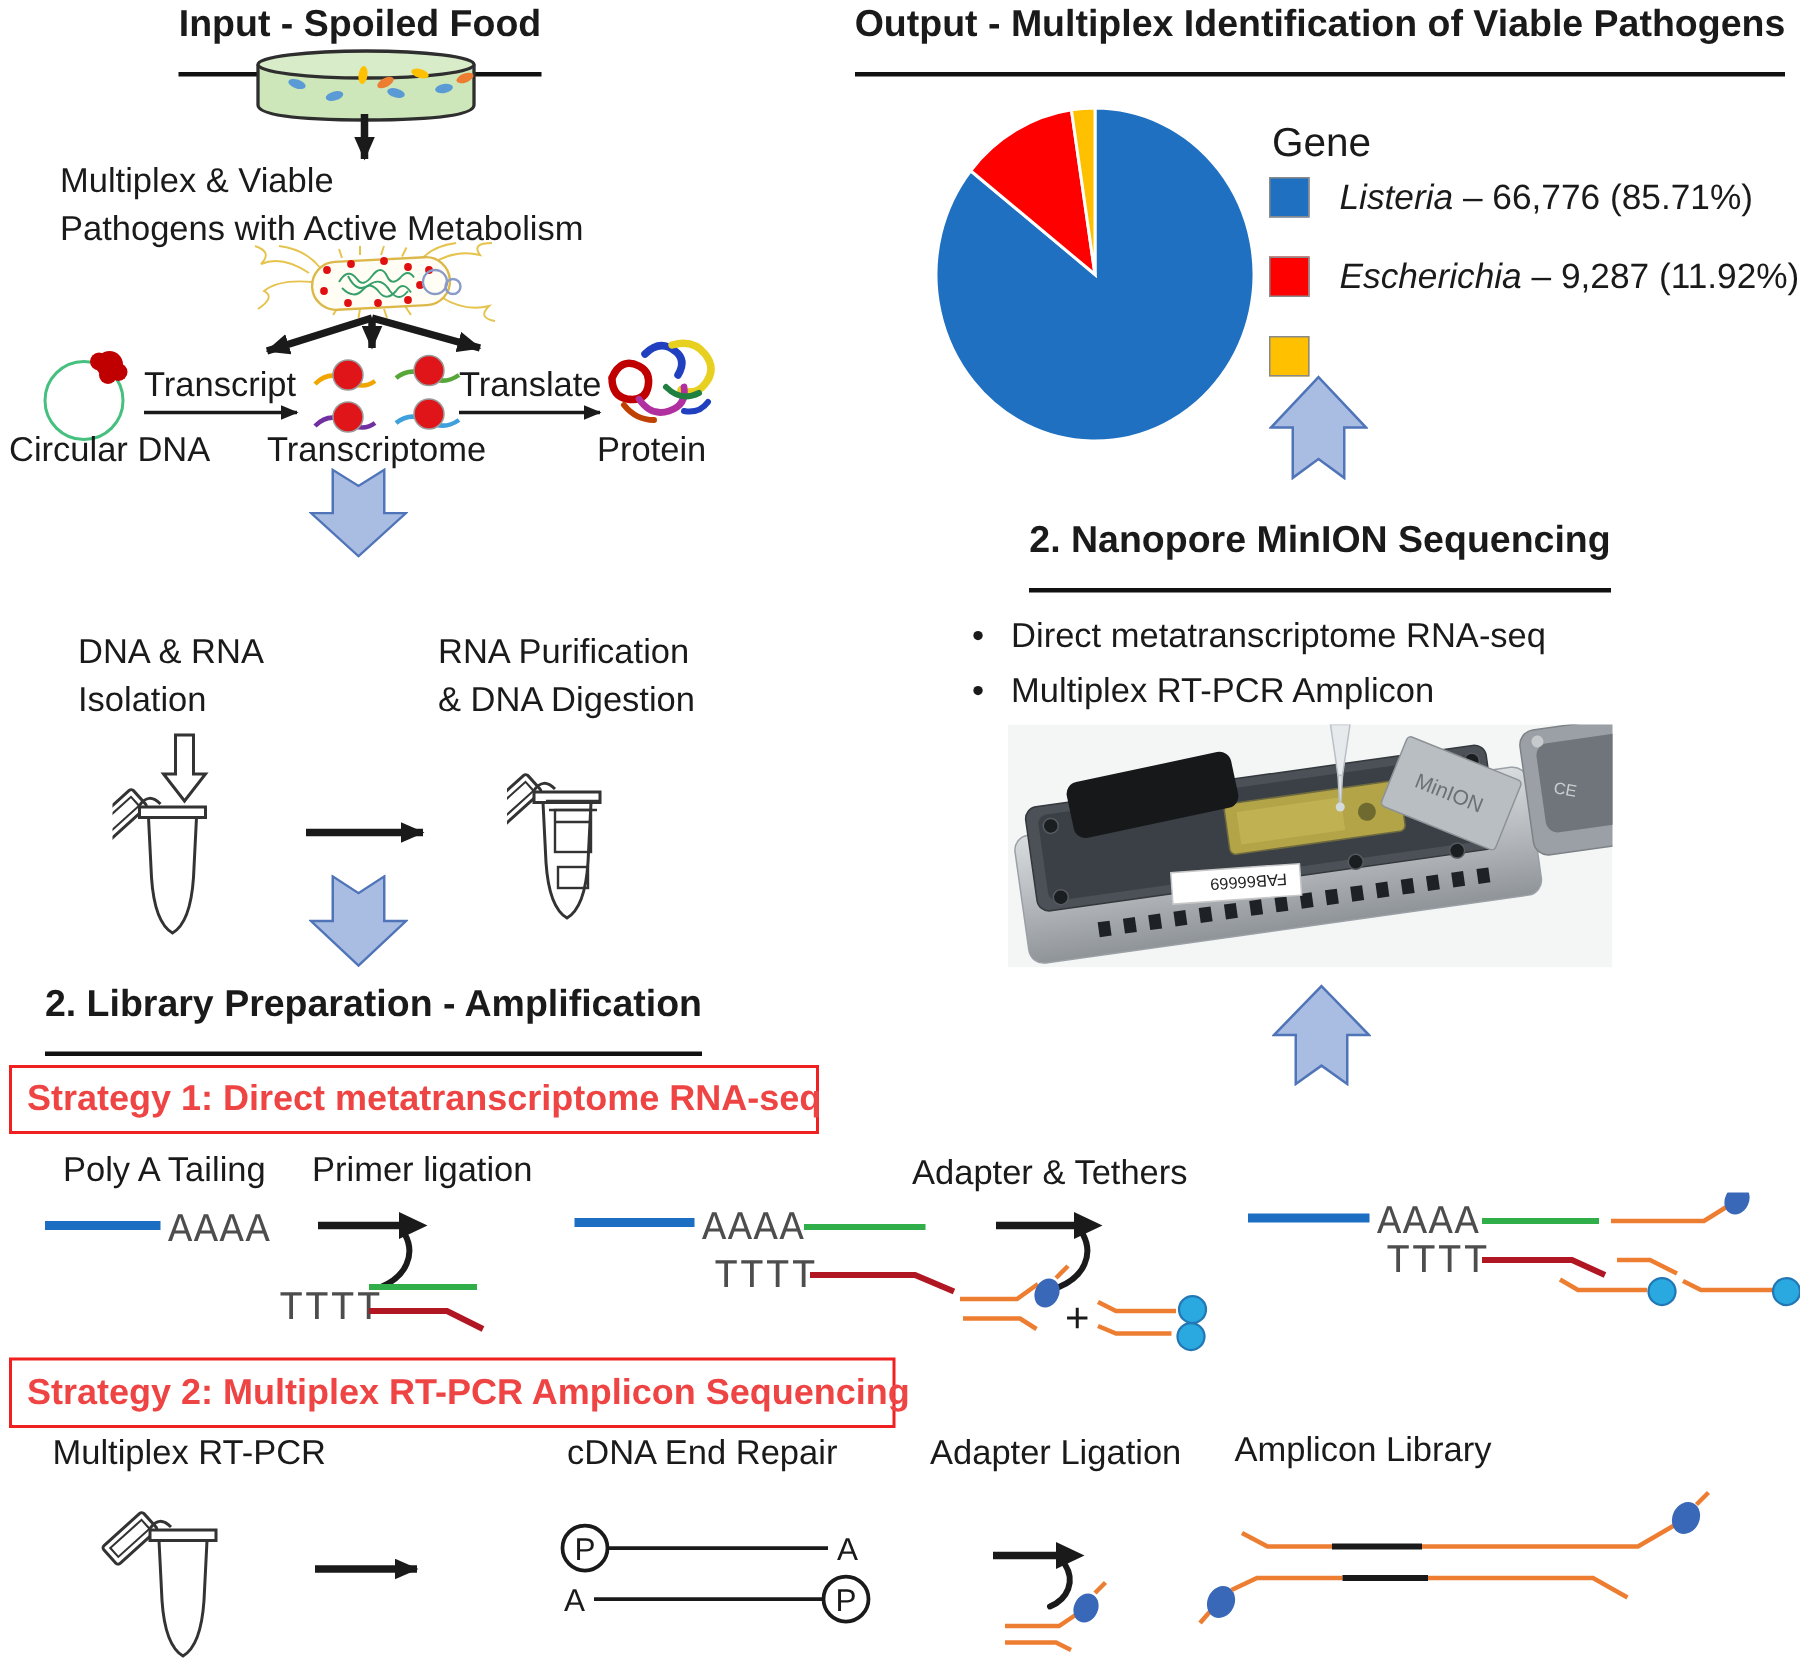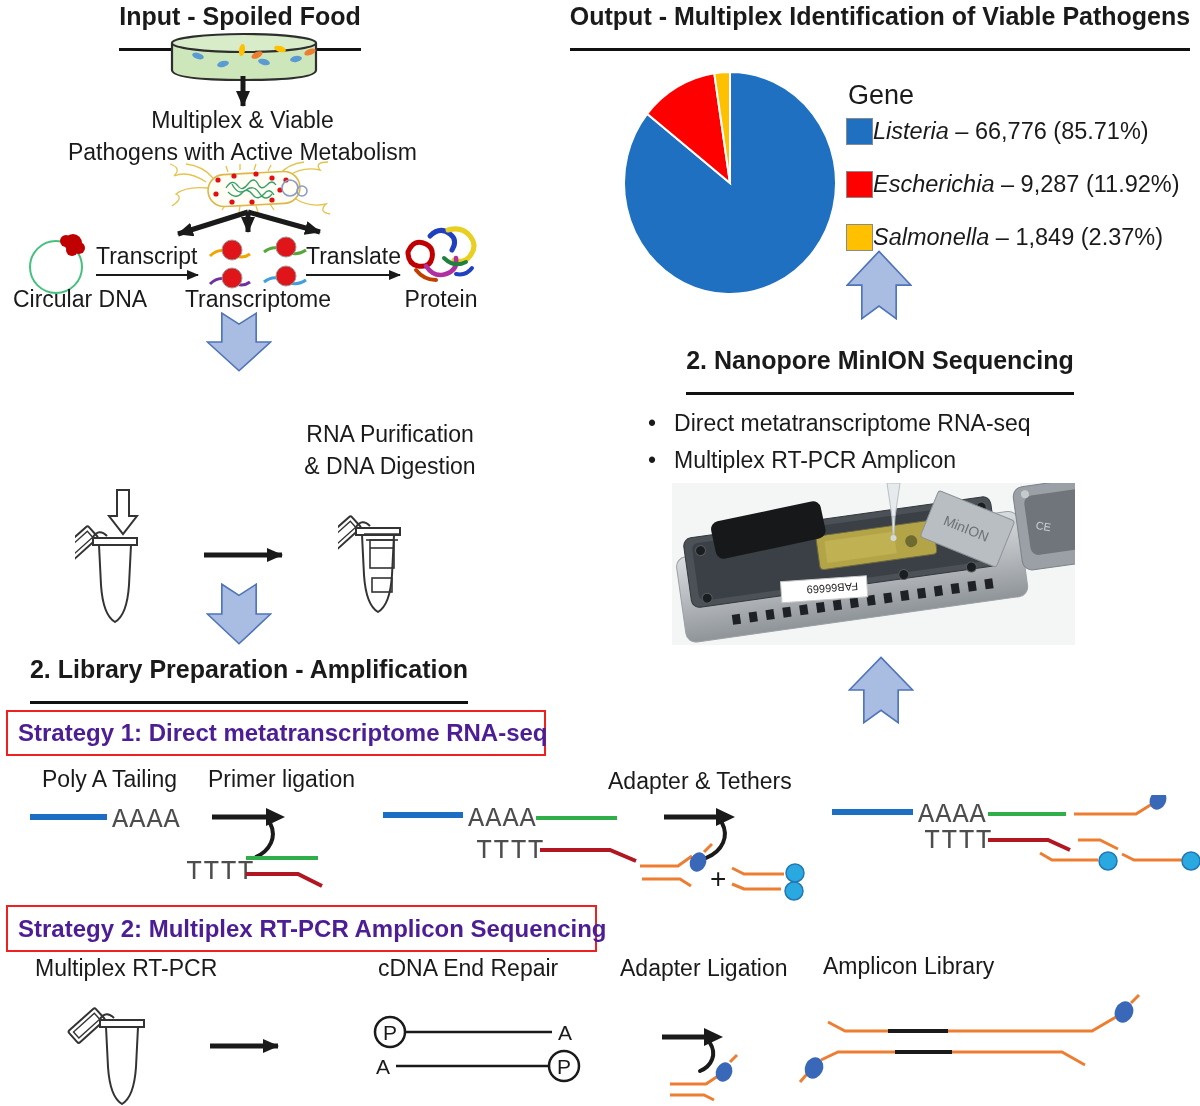--- a/index.html
+++ b/index.html
@@ -1,25 +1,25 @@
 <!DOCTYPE html>
 <html><head>
 <meta charset="utf-8">
 <style>
   *{box-sizing:border-box}
   body{margin:0;background:#ffffff;font-family:"Liberation Sans",sans-serif;color:#1a1a1a}
   .canvas{position:relative;width:1200px;height:1106px;background:#fff;overflow:hidden}
   .abs{position:absolute}
   .sec-title{font-weight:bold;font-size:25px;text-align:center;white-space:nowrap}
   .sec-title .u{display:inline-block;border-bottom:3px solid #111;padding-bottom:17px}
-  .t22{font-size:23px;line-height:1.4;text-align:center;white-space:nowrap}
+  .t22{font-size:23px;line-height:1.4;white-space:nowrap}
   .lbl{font-size:23px;white-space:nowrap}
-  .red-box{border:2px solid #f02020;color:#4c1d95;font-weight:bold;font-size:24px;display:flex;align-items:center;padding-left:10px;white-space:nowrap;background:#fff}
+  .red-box{border:2px solid #f02020;color:#ef4444;font-weight:bold;font-size:24px;display:flex;align-items:center;padding-left:10px;white-space:nowrap;background:#fff}
   .legend-title{font-size:27px}
-  .legend-item{display:flex;align-items:center;height:27px;margin-bottom:26px}
+  .legend-item{display:flex;align-items:center;gap:20px;height:27px;margin-bottom:26px}
   .swatch{width:27px;height:27px;border:1px solid #8a8a8a;flex:0 0 27px}
   .legend-text{font-size:23.5px;white-space:nowrap}
   .legend-text .genus{font-style:italic}
   .bullet-row{display:flex;gap:18px;font-size:23px;align-items:flex-start;margin-bottom:10px;white-space:nowrap}
   .seq{font-family:"Liberation Mono",monospace;font-size:27px;fill:#4d4d4d;letter-spacing:1px}
   text.plain{font-family:"Liberation Sans",sans-serif}
 </style>
 </head>
 <body>
 
@@ -161,20 +161,24 @@
 
   <div class="abs t22" style="left:6px;top:283px;width:148px">Circular DNA</div>
   <div class="abs t22" style="left:178px;top:283px;width:160px">Transcriptome</div>
   <div class="abs t22" style="left:398px;top:283px;width:86px">Protein</div>
 
   <svg class="abs" style="left:206px;top:312px" width="66" height="60" viewBox="0 0 100 100" preserveAspectRatio="none">
     <polygon points="24,2 50,20 76,2 76,50 98,50 50,98 2,50 24,50" fill="#A9BCE2" stroke="#4F74B8" stroke-width="2.5"></polygon>
   </svg>
 
 
+  <div class="abs t22" style="left:52px;top:418px;width:142px">
+    <div>DNA &amp; RNA</div>
+    <div>Isolation</div>
+  </div>
   <div class="abs t22" style="left:292px;top:418px;width:196px">
     <div>RNA Purification</div>
     <div>&amp; DNA Digestion</div>
   </div>
 
   <svg class="abs" style="left:75px;top:488px" width="82" height="140" viewBox="0 0 82 140">
     <use href="#tube-shape" transform="translate(8,22)"></use>
     <polygon points="42,2 54,2 54,28 62,28 48,46 34,28 42,28" fill="#fff" stroke="#333" stroke-width="2"></polygon>
   </svg>
 
@@ -212,21 +216,20 @@
     <div class="legend-item">
       <div class="swatch" style="background: rgb(31, 112, 193);"></div>
       <div class="legend-text"><span class="genus">Listeria</span><span> – 66,776 (85.71%)</span></div>
     </div>
     <div class="legend-item">
       <div class="swatch" style="background: rgb(254, 0, 0);"></div>
       <div class="legend-text"><span class="genus">Escherichia</span><span> – 9,287 (11.92%)</span></div>
     </div>
     <div class="legend-item">
       <div class="swatch" style="background: rgb(255, 192, 0);"></div>
-      <div class="legend-text"><span class="genus">Salmonella</span><span> – 1,849 (2.37%)</span></div>
     </div>
   </div>
 
   <svg class="abs" style="left:846px;top:250px" width="66" height="70" viewBox="0 0 100 100" preserveAspectRatio="none">
     <polygon points="50,2 98,50 76,50 76,98 50,80 24,98 24,50 2,50" fill="#A9BCE2" stroke="#4F74B8" stroke-width="2.5"></polygon>
   </svg>
 
   <div class="abs sec-title" style="left:600px;top:346px;width:560px"><span class="u">2. Nanopore MinION Sequencing</span></div>
 
   <div class="abs" style="left:648px;top:410px">

